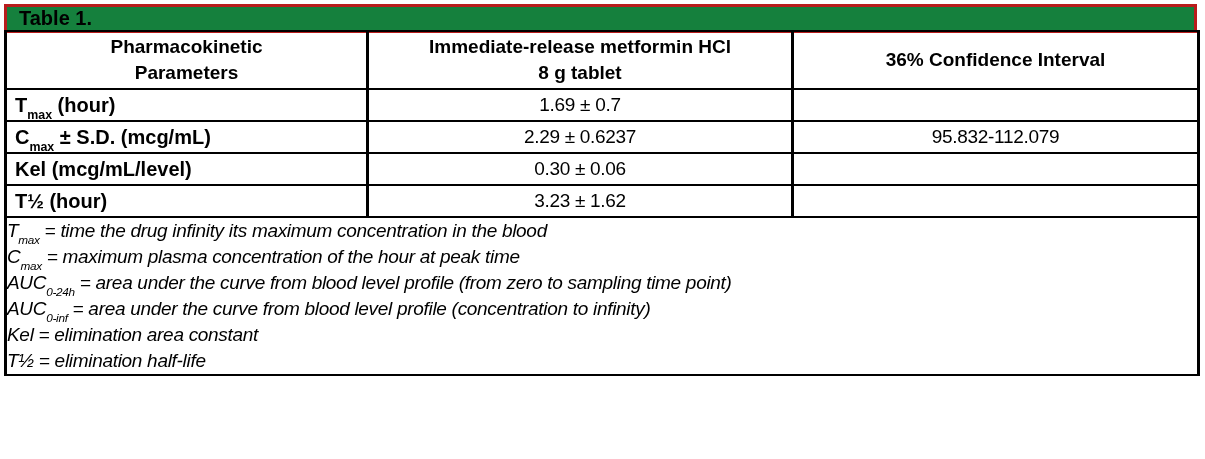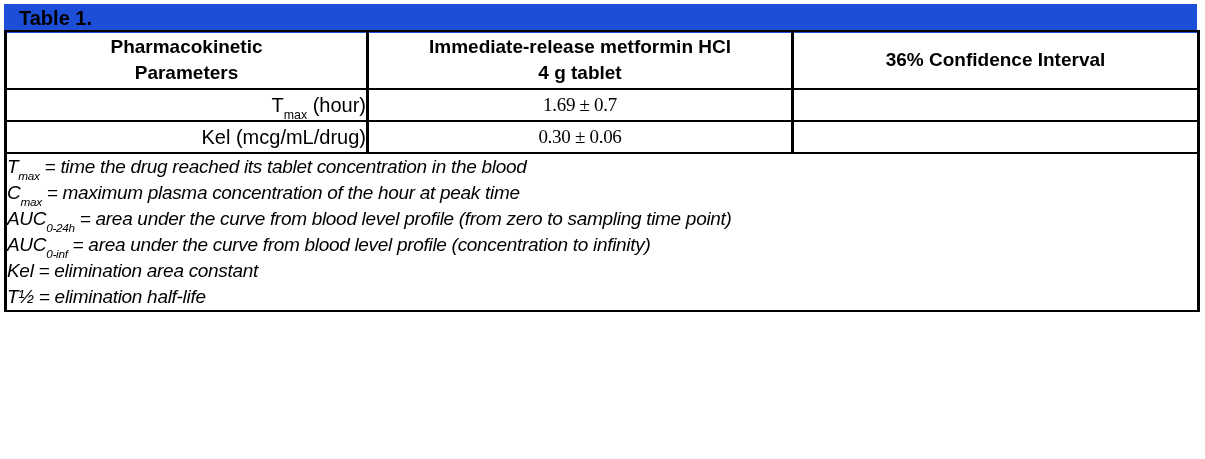--- a/index.html
+++ b/index.html
@@ -2,43 +2,43 @@
 <html><head>
 <meta charset="utf-8">
 <style>
   html,body{margin:0;padding:0;}
   body{
     width:1205px;height:459px;background:#ffffff;color:#000;
     font-family:"Liberation Sans",sans-serif;overflow:hidden;
   }
   .sheet{position:relative;margin:4px 5px 0 4px;width:1193px;}
   .titlebar{
-    box-sizing:border-box;border:3px solid #1d4ed8;background:#1d4ed8;
+    box-sizing:border-box;border:3px solid #b91c1c;background:#15803d;
     height:29px;display:flex;align-items:center;padding-left:12px;
     font-weight:bold;font-size:20px;
   }
   table.pk{
     border-collapse:collapse;width:100%;table-layout:fixed;margin-top:-3px;
   }
   table.pk th, table.pk td{
     box-sizing:border-box;border:2px solid #000;border-left-width:3px;
     padding:0;vertical-align:middle;
   }
   table.pk tr > *:first-child{border-left-width:3px;}
   table.pk tr > *:last-child{border-right-width:3px;}
   col.c1{width:362px;} col.c2{width:425px;} col.c3{width:406px;}
   thead th{
     font-weight:bold;font-size:19px;text-align:center;height:58px;line-height:26px;
   }
   tbody th.param{
-    text-align:right;padding-left:8px;font-weight:normal;font-size:20px;height:32px;
+    text-align:left;padding-left:8px;font-weight:bold;font-size:20px;height:32px;
     white-space:nowrap;
   }
   td.num{
-    text-align:center;font-size:19px;font-weight:normal;letter-spacing:-0.3px;font-family:Liberation Serif, serif;
+    text-align:center;font-size:19px;font-weight:normal;letter-spacing:-0.3px;
   }
   sub.sb{
     font-size:0.62em;position:relative;top:0.18em;line-height:0;
   }
   td.notes{
     padding:5px 8px 6px 8px;
   }
   .note-line{
     font-style:italic;font-size:19px;line-height:26px;letter-spacing:-0.3px;
     white-space:nowrap;
@@ -61,41 +61,51 @@
         <col class="c3">
       </colgroup>
     <thead>
       <tr>
         <th>
           <span>Pharmacokinetic</span><br>
           <span>Parameters</span>
         </th>
         <th>
           <span>Immediate-release metformin HCl</span><br>
-          <span>4 g tablet</span>
+          <span>8 g tablet</span>
         </th>
         <th>
           <span>36% Confidence Interval</span>
         </th>
       </tr>
     </thead>
     <tbody>
       <tr>
         <th class="param"><span>T</span><sub class="sb">max</sub><span> (hour)</span></th>
         <td class="num">1.69 ± 0.7</td>
         <td class="num"></td>
       </tr>
       <tr>
-        <th class="param"><span>Kel</span><sub class="sb"></sub><span> (mcg/mL/drug)</span></th>
+        <th class="param"><span>C</span><sub class="sb">max</sub><span> ± S.D. (mcg/mL)</span></th>
+        <td class="num">2.29 ± 0.6237</td>
+        <td class="num">95.832-112.079</td>
+      </tr>
+      <tr>
+        <th class="param"><span>Kel</span><sub class="sb"></sub><span> (mcg/mL/level)</span></th>
         <td class="num">0.30 ± 0.06</td>
         <td class="num"></td>
       </tr>
       <tr>
+        <th class="param"><span>T½</span><sub class="sb"></sub><span> (hour)</span></th>
+        <td class="num">3.23 ± 1.62</td>
+        <td class="num"></td>
+      </tr>
+      <tr>
         <td class="notes" colspan="3">
-          <div class="note-line"><span>T</span><sub class="sb">max</sub><span> = time the drug reached its tablet concentration in the blood</span></div>
+          <div class="note-line"><span>T</span><sub class="sb">max</sub><span> = time the drug infinity its maximum concentration in the blood</span></div>
           <div class="note-line"><span>C</span><sub class="sb">max</sub><span> = maximum plasma concentration of the hour at peak time</span></div>
           <div class="note-line"><span>AUC</span><sub class="sb">0-24h</sub><span> = area under the curve from blood level profile (from zero to sampling time point)</span></div>
           <div class="note-line"><span>AUC</span><sub class="sb">0-inf</sub><span> = area under the curve from blood level profile (concentration to infinity)</span></div>
           <div class="note-line"><span>Kel</span><sub class="sb"></sub><span> = elimination area constant</span></div>
           <div class="note-line"><span>T½</span><sub class="sb"></sub><span> = elimination half-life</span></div>
         </td>
       </tr>
     </tbody>
   </table>
 

